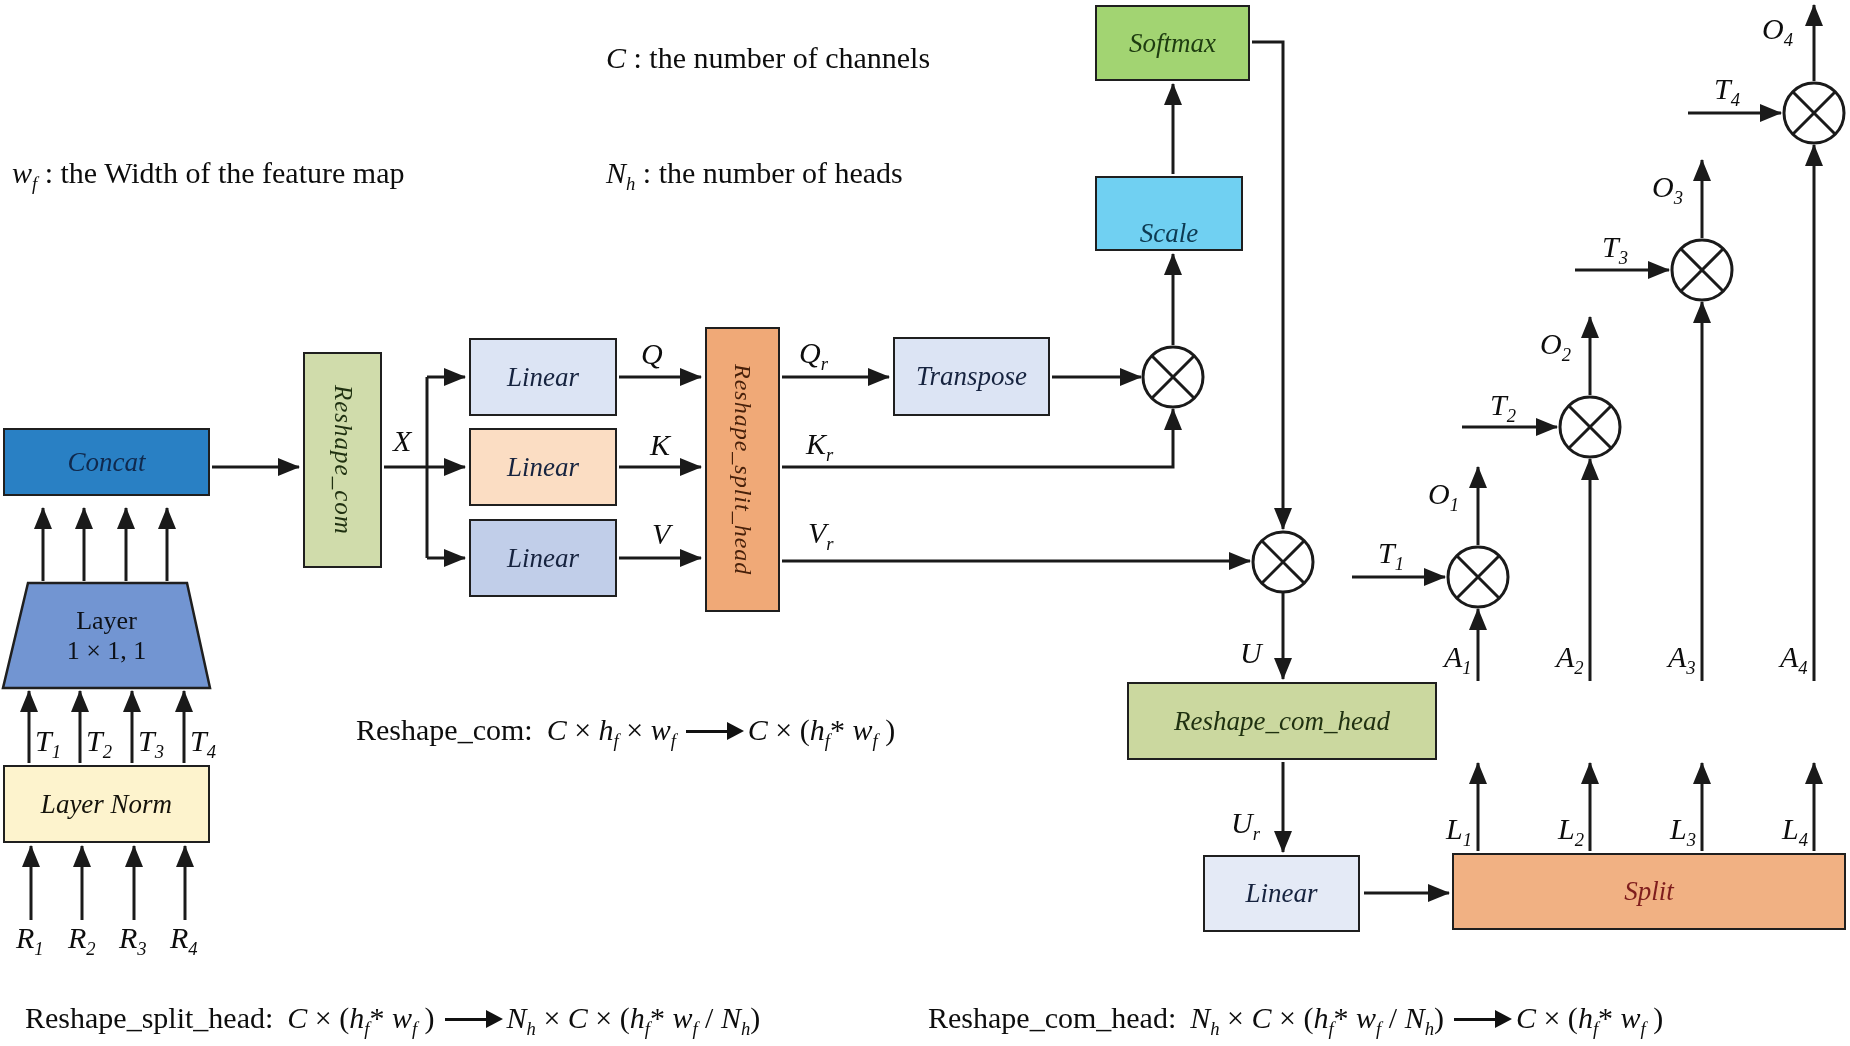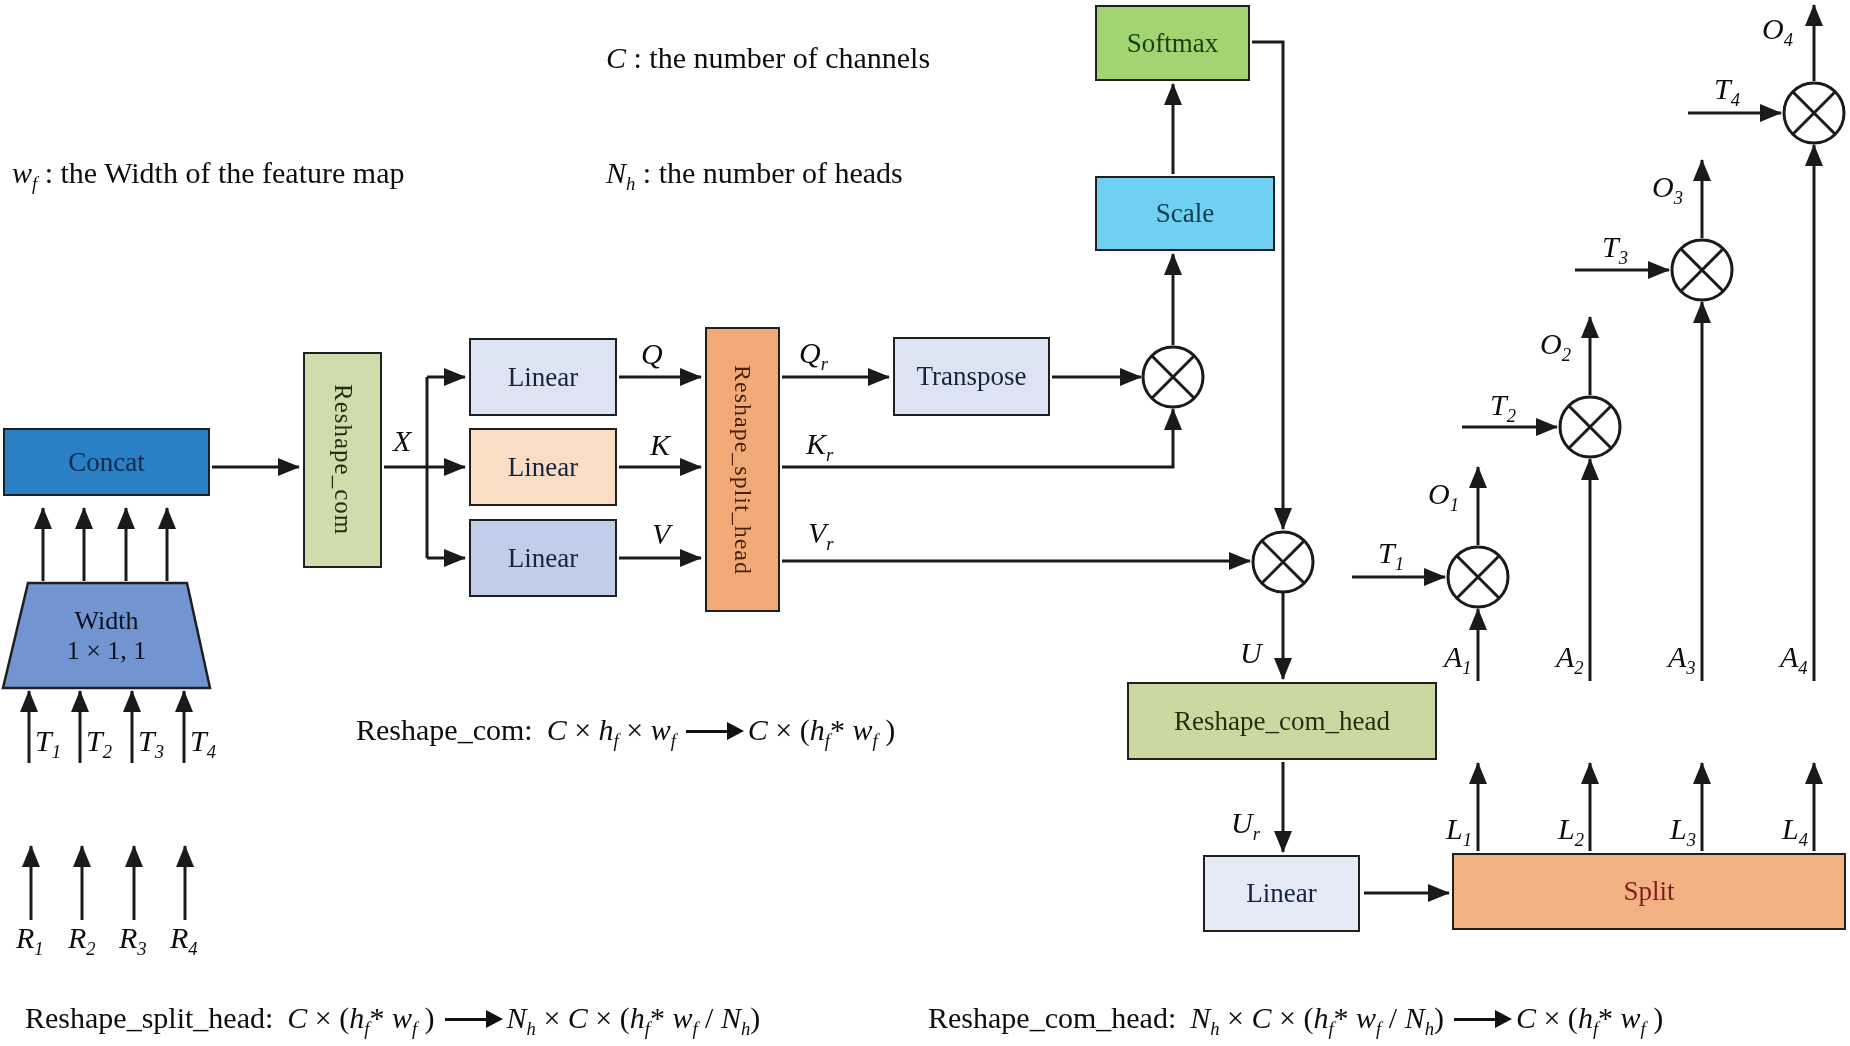--- a/index.html
+++ b/index.html
@@ -3,21 +3,21 @@
 <meta charset="utf-8">
 <style>
   html,body{margin:0;padding:0;background:#fff;}
   .stage{position:relative;width:1850px;height:1046px;background:#ffffff;overflow:hidden;
          font-family:"Liberation Serif","DejaVu Serif",serif;}
   svg.underlay{position:absolute;left:0;top:0;}
   .ln{stroke:#1a1a1a;stroke-width:3;fill:none;}
   .otc{fill:#ffffff;stroke:#1a1a1a;stroke-width:3;}
   .box{position:absolute;box-sizing:border-box;border:2.5px solid #1f1f1f;
        display:flex;align-items:center;justify-content:center;text-align:center;
-       font-size:27px;color:#101418;}
+       font-size:27px;color:#101418;font-style:italic;}
   .vbox{writing-mode:vertical-rl;font-size:25px;letter-spacing:1px;}
   .lbl{position:absolute;font-style:italic;font-size:30px;color:#0d0d0d;white-space:nowrap;line-height:1.1;}
   sub{font-size:0.62em;line-height:0;}
   .legend,.formula{position:absolute;font-size:30px;color:#0d0d0d;white-space:nowrap;line-height:1.2;}
   .formula .fl{margin-right:14px;}
   .farr{display:inline-block;position:relative;width:42px;height:3px;background:#111;
         vertical-align:middle;margin:0 20px 4px 10px;}
   .farr::after{content:"";position:absolute;right:-16px;top:-7.5px;width:0;height:0;
         border-left:17px solid #111;border-top:9px solid transparent;border-bottom:9px solid transparent;}
   .convtxt{position:absolute;left:3px;top:583px;width:207px;height:105px;display:flex;
@@ -130,24 +130,27 @@
 
   <div class="legend" style="left:606px;top:40px;"><i>C</i> :  the number of channels</div>
   <div class="legend" style="left:12px;top:155px;"><i>w<sub>f</sub></i> :  the Width of the feature map</div>
   <div class="legend" style="left:606px;top:155px;"><i>N<sub>h</sub></i> : the number of heads</div>
 
   <div class="box" style="left:3px;top:428px;width:207px;height:68px;background:#2980c4;color:#10294d;align-items:center;">
       <span>Concat</span>
     </div>
 
   <div class="convtxt">
-    <span>Width</span>
+    <span>Layer</span>
     <span>1 × 1, 1</span>
   </div>
 
+  <div class="box" style="left:3px;top:765px;width:207px;height:78px;background:#fdf3cd;color:#14120a;">
+      <span>Layer Norm</span>
+    </div>
 
   <div class="box vbox" style="left:303px;top:352px;width:79px;height:216px;background:#d0dcab;color:#1f3010;">
       <span>Reshape_com</span>
     </div>
 
   <div class="box" style="left:469px;top:338px;width:148px;height:78px;background:#dce4f4;color:#16233f;">
       <span>Linear</span>
     </div>
   <div class="box" style="left:469px;top:428px;width:148px;height:78px;background:#fbddc3;color:#16233f;">
       <span>Linear</span>
@@ -160,21 +163,21 @@
       <span>Reshape_split_head</span>
     </div>
 
   <div class="box" style="left:893px;top:337px;width:157px;height:79px;background:#dce4f4;color:#16233f;">
       <span>Transpose</span>
     </div>
 
   <div class="box" style="left:1095px;top:5px;width:155px;height:76px;background:#a2d472;color:#1e3c10;">
       <span>Softmax</span>
     </div>
-  <div class="box" style="left:1095px;top:176px;width:180px;height:75px;background:#70d0f2;color:#0d3a52;">
+  <div class="box" style="left:1095px;top:176px;width:148px;height:75px;background:#70d0f2;color:#0d3a52;align-items:flex-end;">
       <span>Scale</span>
     </div>
 
   <div class="box" style="left:1127px;top:682px;width:310px;height:78px;background:#cbd89f;color:#1f3010;">
       <span>Reshape_com_head</span>
     </div>
 
   <div class="box" style="left:1203px;top:855px;width:157px;height:77px;background:#e4eaf6;color:#16233f;">
       <span>Linear</span>
     </div>

